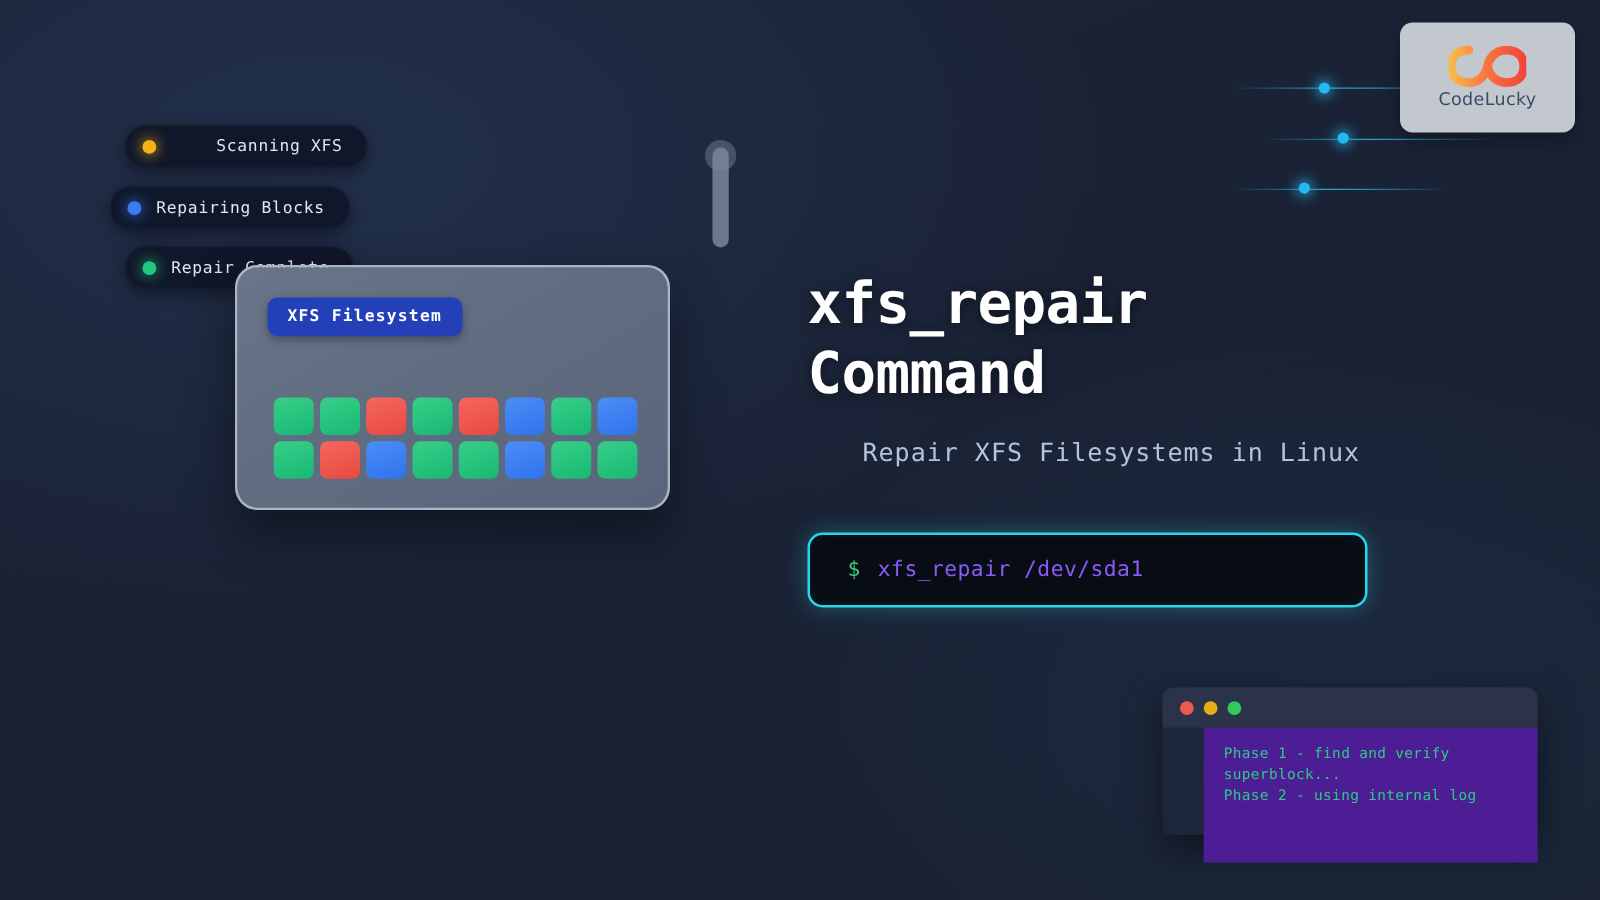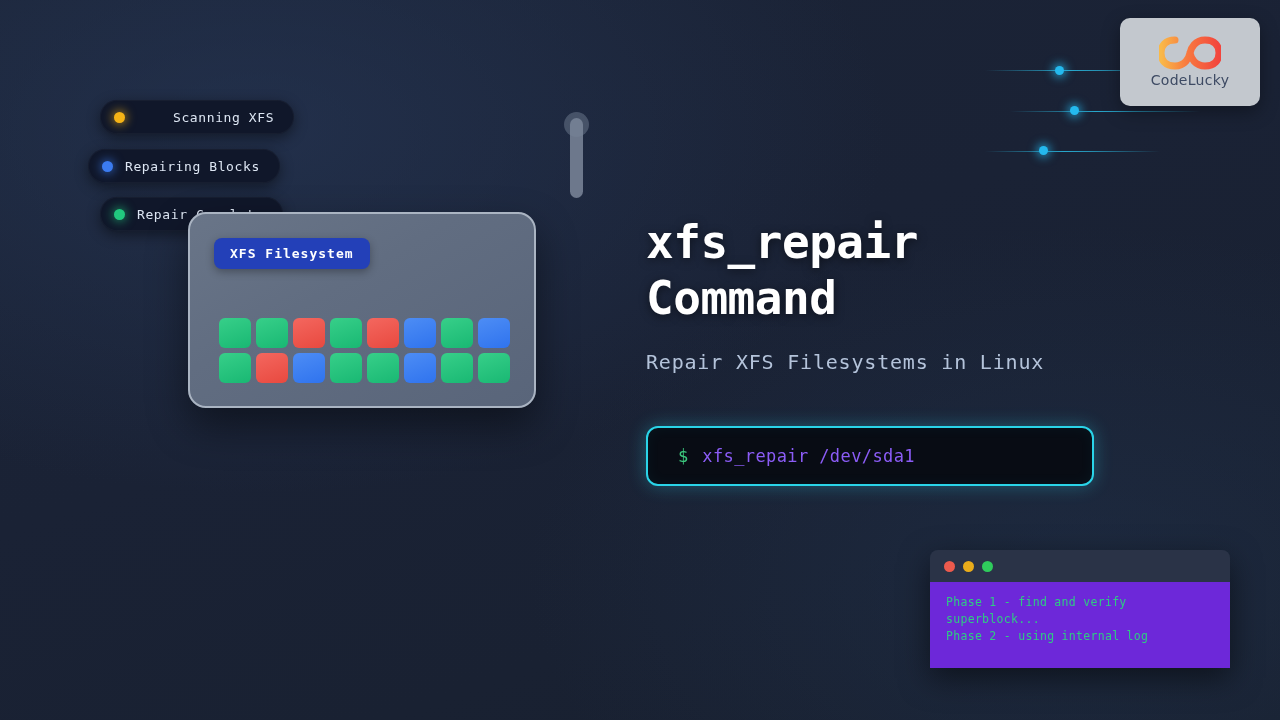--- a/index.html
+++ b/index.html
@@ -83,21 +83,21 @@
   
   #hero { position:absolute; left:646px; top:214px; width:540px; }
   #hero-title {
     font-size:46px; font-weight:bold; line-height:1.22;
     color:#ffffff; letter-spacing:-0.5px;
     text-shadow:0 2px 10px rgba(0,0,0,0.5);
     white-space:pre-line;
   }
   #hero-sub {
     margin-top:24px;
-    font-size:20px; color:#b4c3da; letter-spacing:0.8px;
+    font-size:20px; color:#b4c3da; letter-spacing:0.8px;margin-left:44px;
   }
 
   
   #cmd-box {
     position:absolute; left:646px; top:426px;
     width:448px; height:60px;
     background:#080c14;
     border:2px solid #2ad4e8;
     border-radius:12px;
     display:flex; align-items:center; gap:14px;
@@ -120,23 +120,24 @@
     border-radius:8px 8px 0 0;
     display:flex; align-items:center; gap:8px;
     padding:0 14px;
   }
   .tdot { width:11px; height:11px; border-radius:50%; }
   .tdot.red { background:#ec5a4d; }
   .tdot.yellow { background:#e9ac1b; }
   .tdot.green { background:#2fcb5c; }
   #term-body {
     position:relative;
-    height:86px;
-    background:#6d28d9;
+    height:108px;
+    background:#4c1d95;
     padding:12px 14px 0 16px;
+    margin-left:33px;
   }
   #term-lines {
     position:absolute; left:16px; top:12px; width:250px;
     font-size:11.5px; line-height:17px;
     color:#2fcb83; letter-spacing:0.3px;
   }
   .term-line { white-space:normal; word-break:normal; }
 
   
   .netline {

